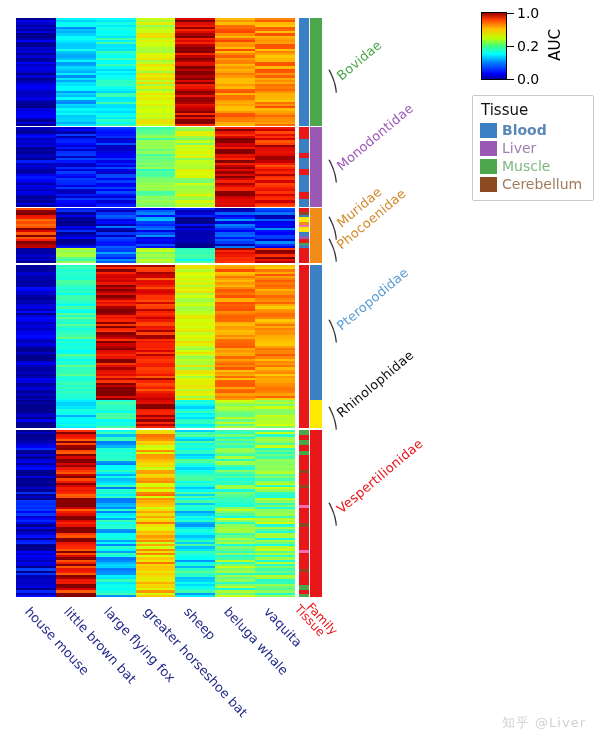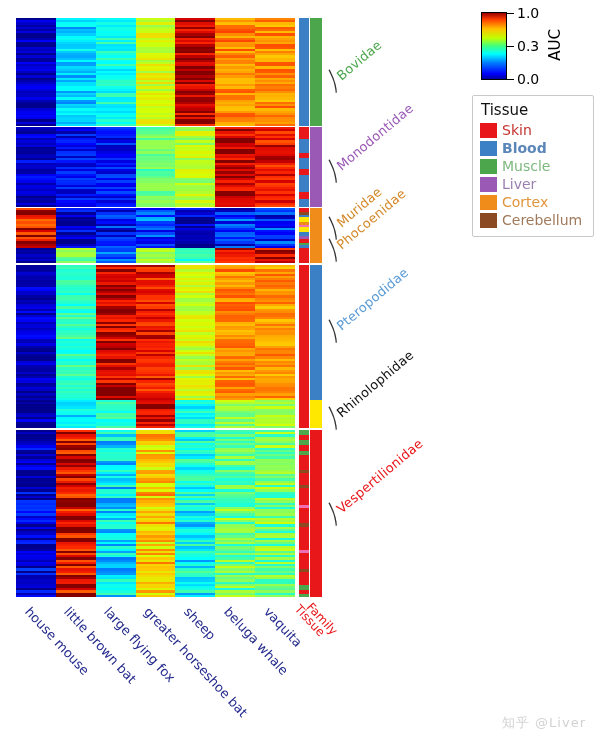--- a/index.html
+++ b/index.html
@@ -208,51 +208,43 @@
       <div class="xtick ann" style="left: 302px; top: 602px;">Tissue</div>
       <div class="xtick ann" style="left: 314px; top: 600px;">Family</div>
     </div>
 
   <div id="colorbar-group">
     <div id="colorbar"></div>
     <div id="cb-ticks">
         <div class="cb-tick" style="top: 1px;"></div>
         <div class="cb-tlabel" style="top: 1px;">1.0</div>
         <div class="cb-tick" style="top: 34px;"></div>
-        <div class="cb-tlabel" style="top: 34px;">0.3</div>
+        <div class="cb-tlabel" style="top: 34px;">0.2</div>
         <div class="cb-tick" style="top: 67px;"></div>
         <div class="cb-tlabel" style="top: 67px;">0.0</div>
       </div>
     <div id="cb-title">AUC</div>
   </div>
 
   <div id="tissue-legend">
     <div id="tissue-legend-title">Tissue</div>
     <div id="tissue-legend-items">
         <div class="lg-row">
-          <div class="lg-swatch" style="background: rgb(232, 23, 26);"></div>
-          <div class="lg-text" style="color: rgb(196, 50, 47);">Skin</div>
-        </div>
-        <div class="lg-row">
           <div class="lg-swatch" style="background: rgb(59, 127, 196);"></div>
           <div class="lg-text" style="color: rgb(90, 134, 184); font-weight: bold;">Blood</div>
         </div>
         <div class="lg-row">
+          <div class="lg-swatch" style="background: rgb(155, 89, 182);"></div>
+          <div class="lg-text" style="color: rgb(155, 127, 176);">Liver</div>
+        </div>
+        <div class="lg-row">
           <div class="lg-swatch" style="background: rgb(76, 166, 76);"></div>
           <div class="lg-text" style="color: rgb(127, 184, 127);">Muscle</div>
         </div>
         <div class="lg-row">
-          <div class="lg-swatch" style="background: rgb(155, 89, 182);"></div>
-          <div class="lg-text" style="color: rgb(155, 127, 176);">Liver</div>
-        </div>
-        <div class="lg-row">
-          <div class="lg-swatch" style="background: rgb(240, 140, 26);"></div>
-          <div class="lg-text" style="color: rgb(224, 149, 60);">Cortex</div>
-        </div>
-        <div class="lg-row">
           <div class="lg-swatch" style="background: rgb(140, 74, 34);"></div>
           <div class="lg-text" style="color: rgb(160, 122, 92);">Cerebellum</div>
         </div>
       </div>
   </div>
 
   <div id="watermark">知乎 @Liver</div>
 </div>
 
 </body></html>

